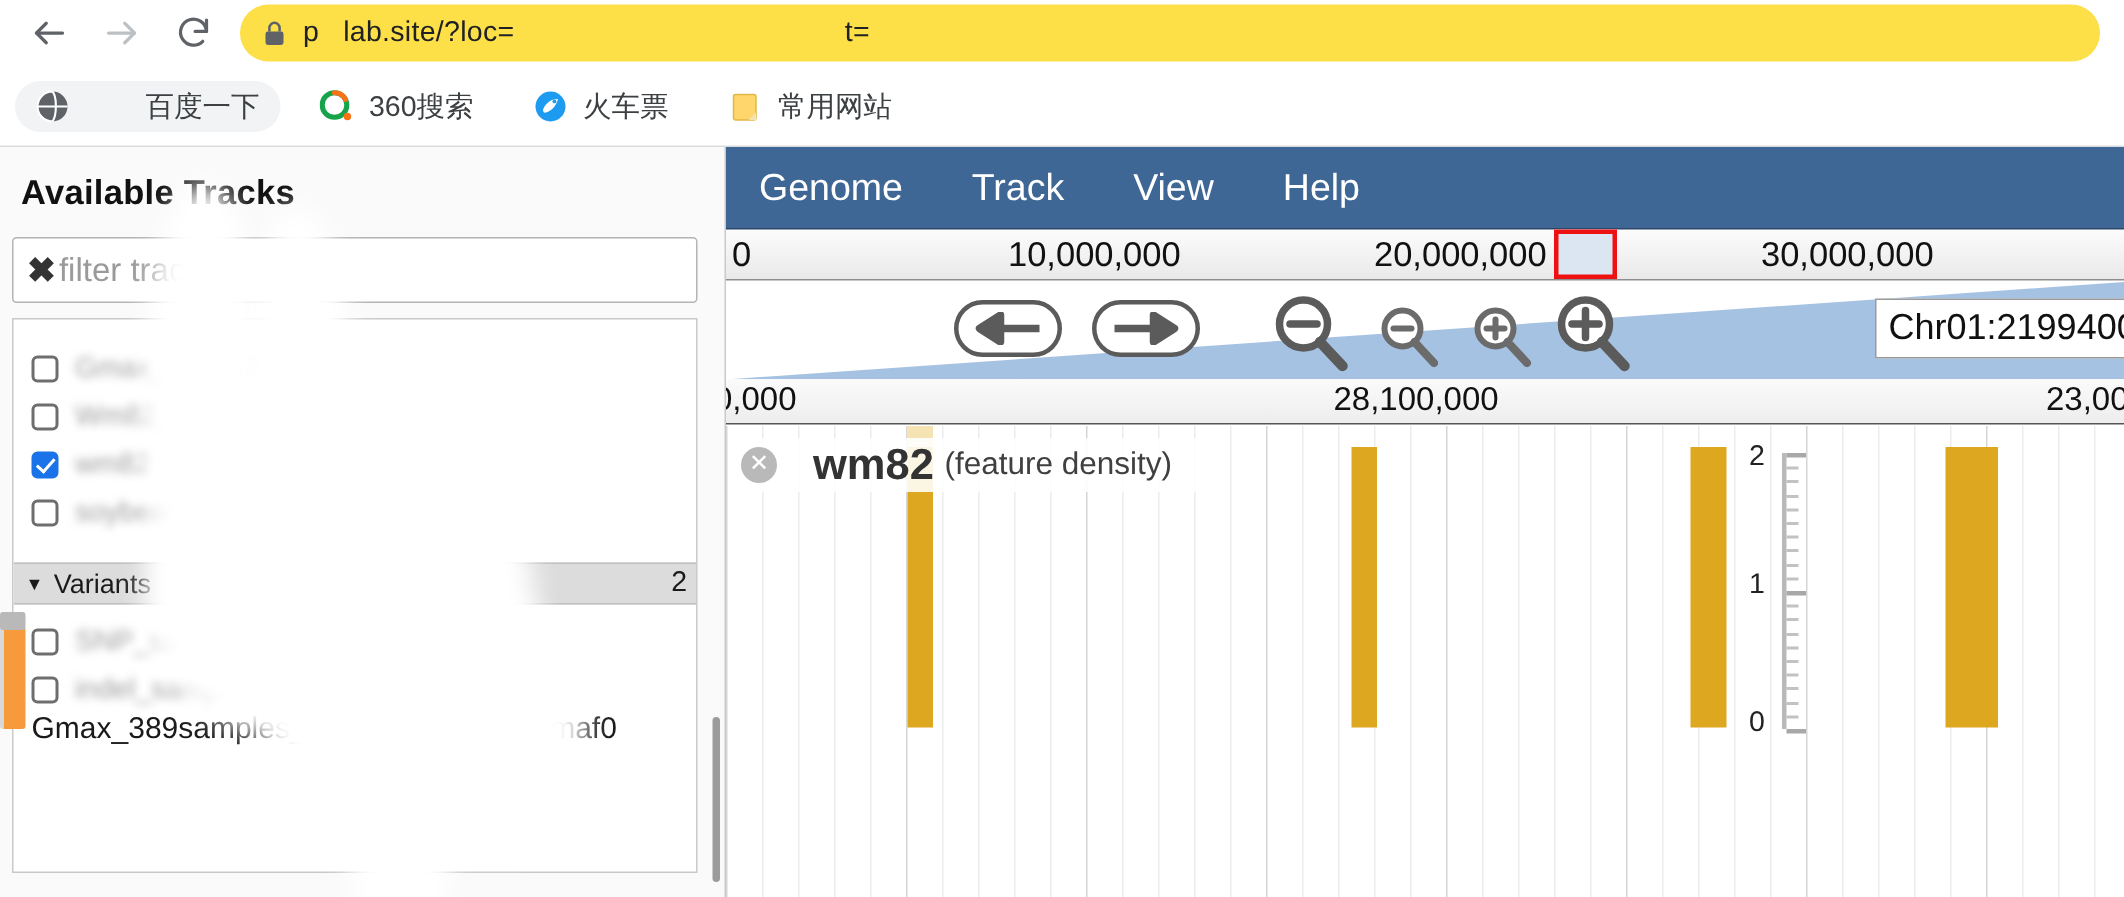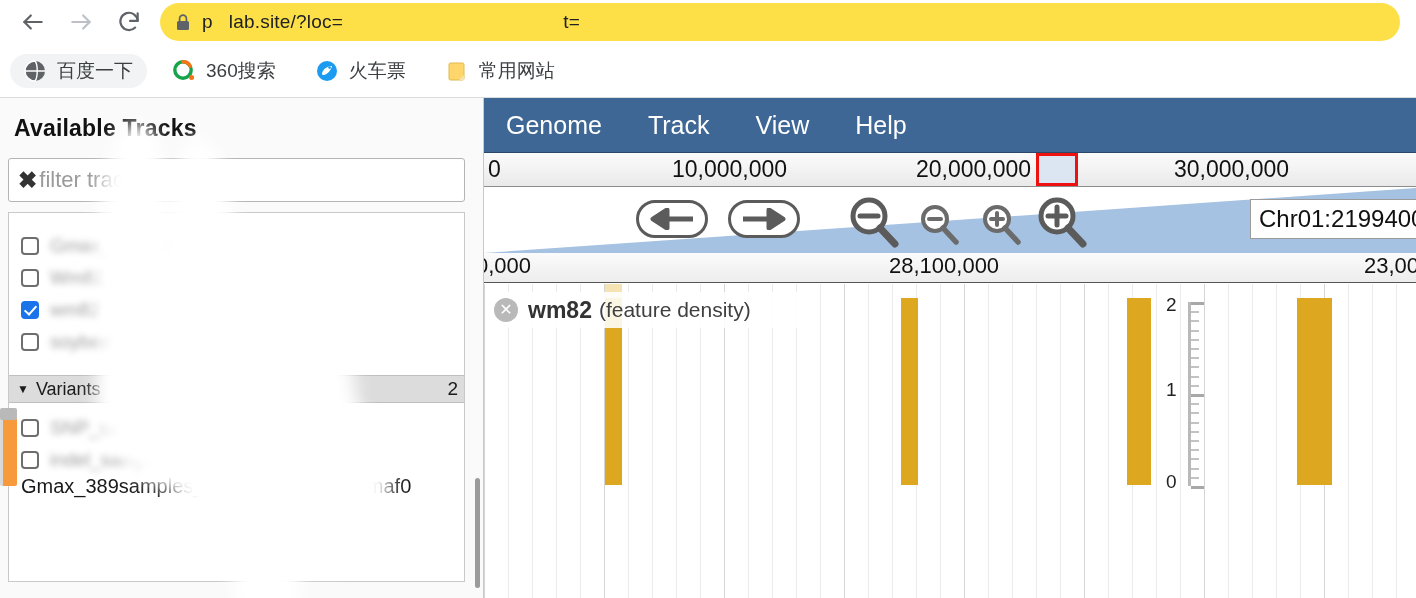--- a/index.html
+++ b/index.html
@@ -57,21 +57,21 @@
     display: flex; align-items: center;
     padding-left: 10px;
   }
   .bm {
     display: flex; align-items: center;
     height: 34px;
     padding: 0 14px;
     border-radius: 17px;
     margin-right: 12px;
   }
-  .bm.active { background: #f1f3f4; }
+  .bm.active { background: #f1f3f4; gap: 40px; }
   .bm-label {
     font-size: 19px; color: #3c4043;
     margin-left: 11px;
     white-space: nowrap;
   }
   .bm-ico { width: 22px; height: 22px; flex: 0 0 auto; }
 
   .chrome-sep {
     position: absolute; left: 0; top: 97px;
     width: 1416px; height: 1px;
@@ -333,21 +333,21 @@
     padding: 0 10px 0 6px;
     width: 318px;
   }
   .close-ico {
     width: 24px; height: 24px; border-radius: 50%;
     background: #b9b9b9;
     display: flex; align-items: center; justify-content: center;
     color: #ffffff; font-size: 16px; line-height: 1;
     flex: 0 0 auto;
   }
-  .tl-name { font-size: 23px; font-weight: bold; color: #333; margin-left: 10px; }
+  .tl-name { font-size: 29px; font-weight: bold; color: #333; margin-left: 24px; }
   .tl-sub  { font-size: 21px; color: #404040; margin-left: 7px; }
 
   .yaxis { position: absolute; }
   .y-lbl {
     position: absolute;
     font-size: 19px; color: #222;
     white-space: nowrap;
   }
   .y-ruler {
     position: absolute;

